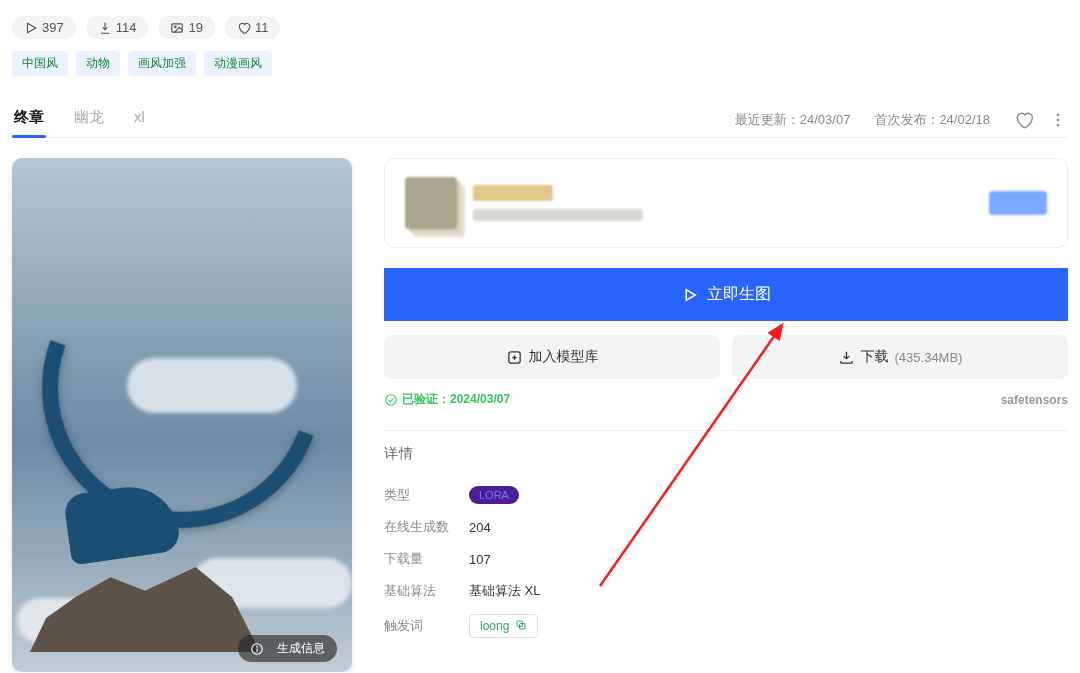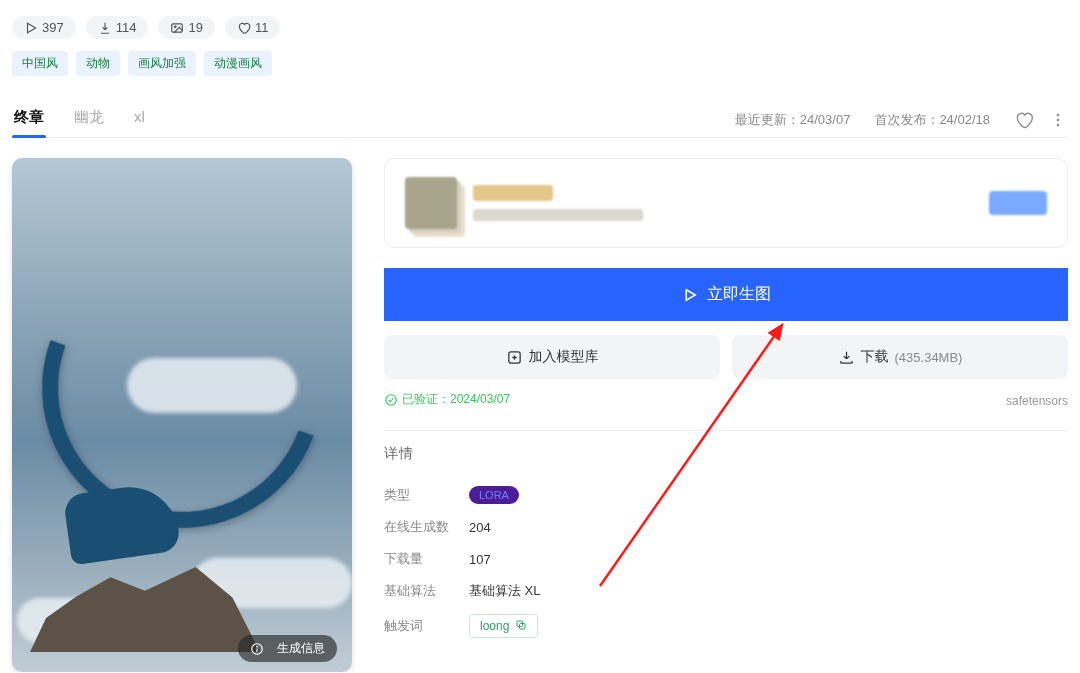--- a/index.html
+++ b/index.html
@@ -27,21 +27,21 @@
 .avatar-blur { width: 52px; height: 52px; background: #a9a48c; border-radius: 4px; filter: blur(1px); position: relative; box-shadow: 4px 4px 0 #d8d0c0, 8px 8px 0 #e8dfce; }
 .author-text { flex: 1; display: flex; flex-direction: column; gap: 8px; }
 .blur-line { background: #d9d9d0; border-radius: 3px; filter: blur(1px); }
 .blur-btn { width: 58px; height: 24px; background: #7aa9ff; border-radius: 4px; filter: blur(1px); }
 .primary-btn { width: 100%; background: #2864ff; color: #fff; border: none; border-radius: 0; padding: 16px; font-size: 16px; display: flex; align-items: center; justify-content: center; gap: 8px; cursor: pointer; margin-bottom: 14px; }
 .primary-btn svg { width: 18px; height: 18px; }
 .action-row { display: flex; gap: 12px; margin-bottom: 12px; }
 .secondary-btn { flex: 1; background: #f3f4f6; border: none; border-radius: 8px; padding: 13px 8px; font-size: 14px; color: #333; display: flex; align-items: center; justify-content: center; gap: 6px; cursor: pointer; white-space: nowrap; }
 .secondary-btn svg { width: 17px; height: 17px; }
 .secondary-btn .sub { color: #888; font-size: 13px; }
-.verify-row { display: flex; justify-content: space-between; align-items: flex-end; font-size: 12px; color: #999; margin-bottom: 22px; }
+.verify-row { display: flex; justify-content: space-between; align-items: center; font-size: 12px; color: #999; margin-bottom: 22px; font-weight: bold; }
 .verify-row .verified { color: #34c759; display: flex; align-items: center; gap: 4px; }
 .verify-row .verified svg { width: 14px; height: 14px; }
 .detail-section { border-top: 1px solid #eee; padding-top: 14px; position: relative; }
 .detail-title { font-size: 14px; font-weight: 400; color: #666; margin-bottom: 16px; letter-spacing: 1px; }
 .detail-row { display: flex; align-items: center; font-size: 13px; padding: 7px 0; }
 .detail-label { width: 85px; color: #888; }
 .detail-val { color: #333; }
 .lora-badge { background: #4c1d95; color: #6b7cff; font-size: 11px; padding: 3px 10px; border-radius: 10px; }
 .trigger-badge { border: 1px solid #cfe9d9; color: #2ea263; font-size: 12px; padding: 4px 10px; border-radius: 4px; display: inline-flex; align-items: flex-start; gap: 6px; }
 .trigger-badge svg { width: 12px; height: 12px; }

